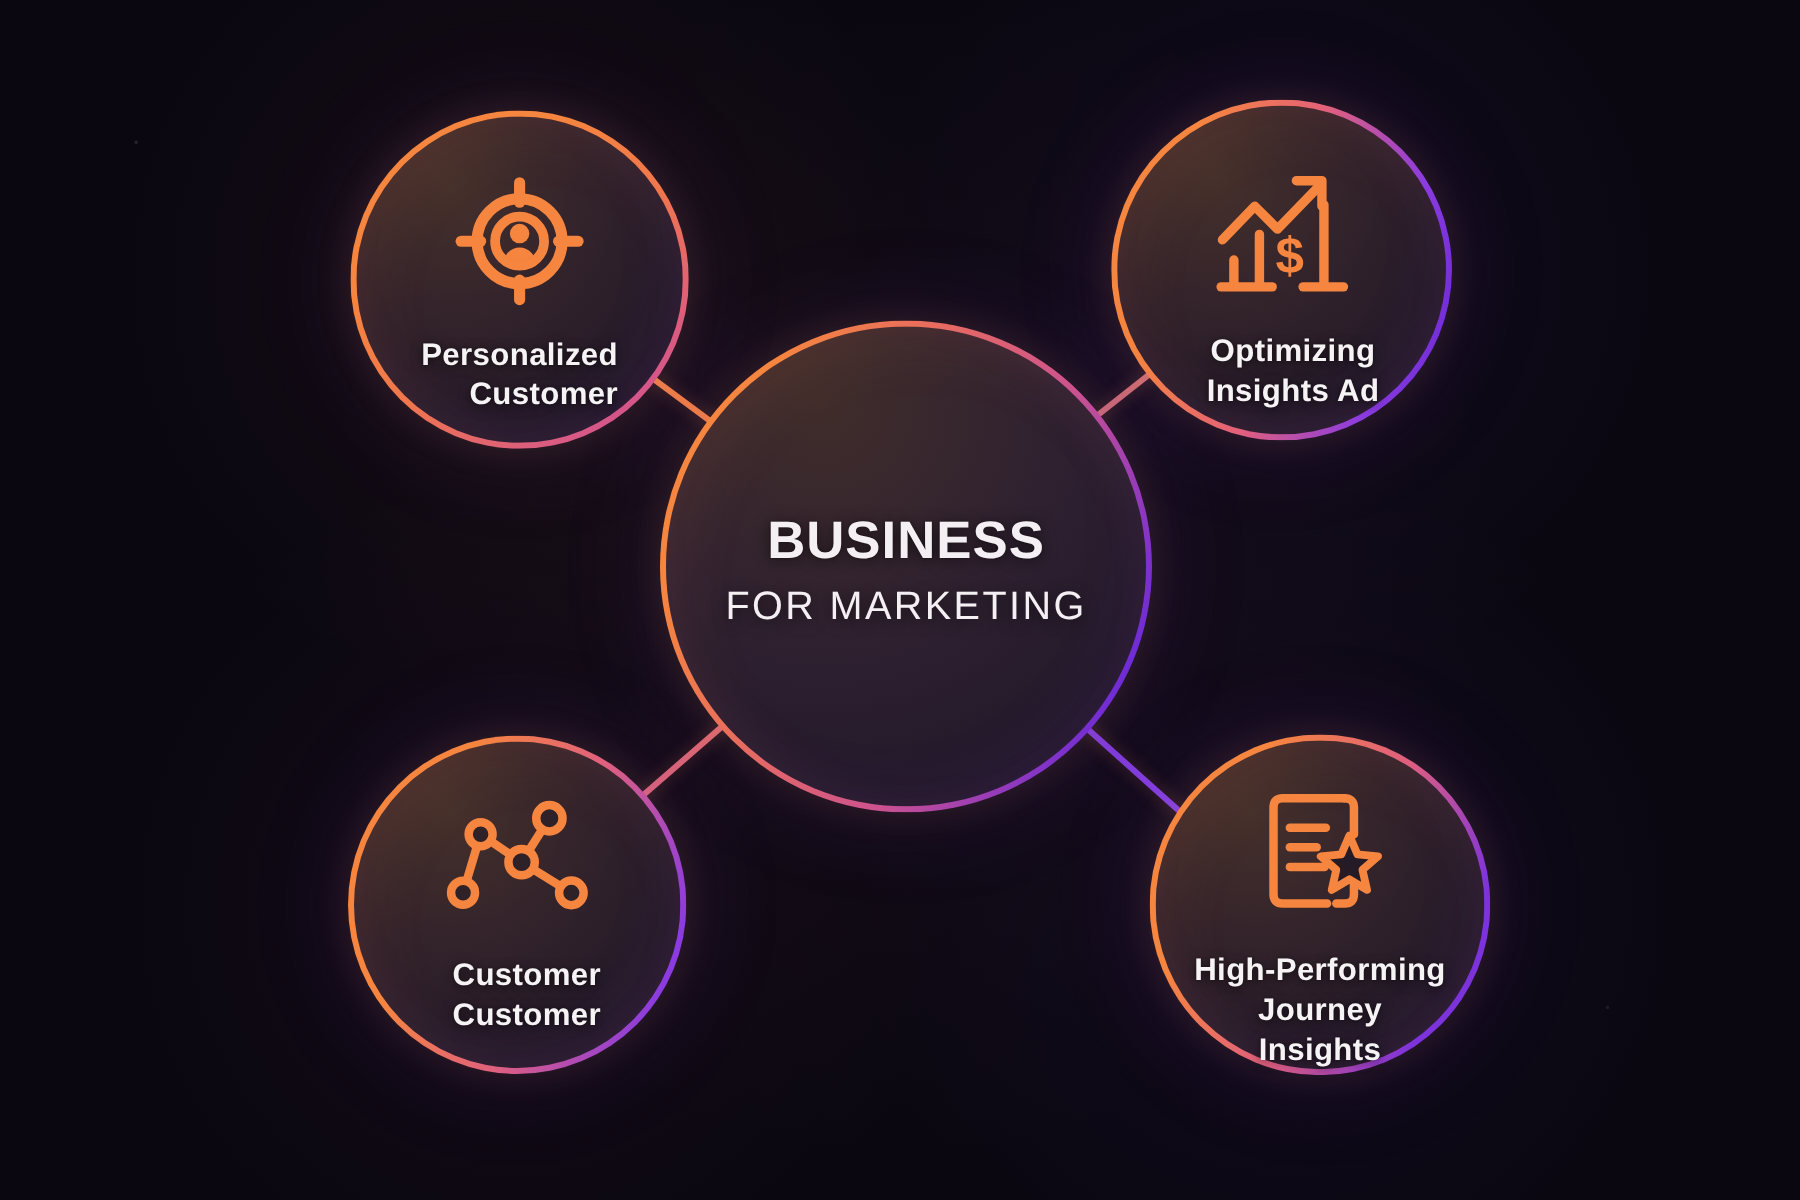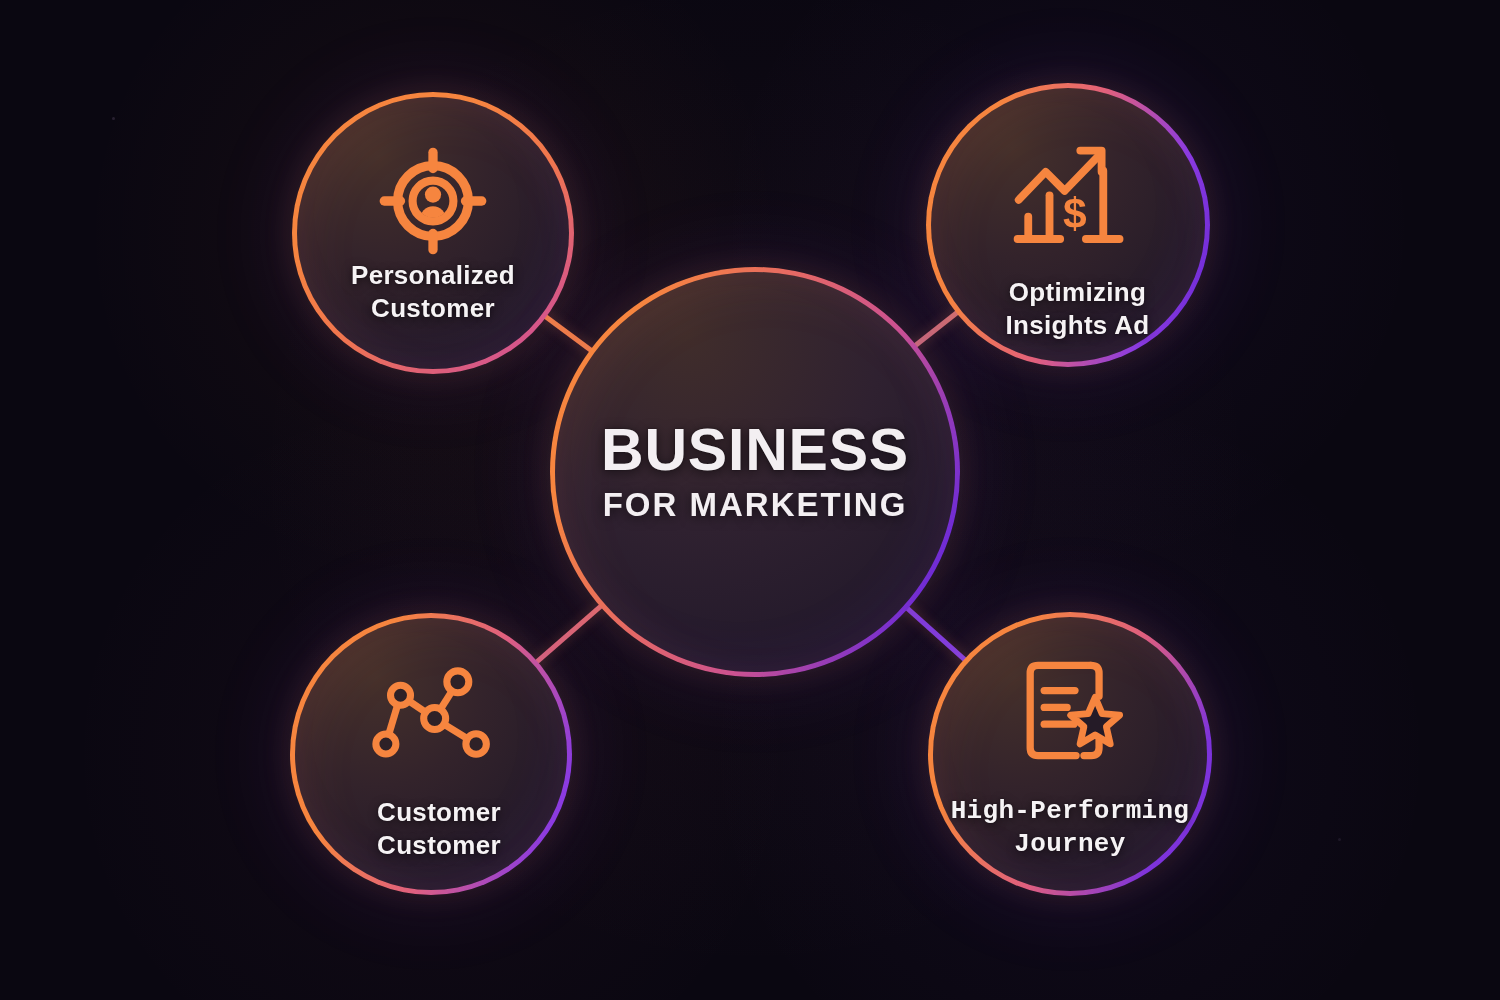--- a/index.html
+++ b/index.html
@@ -28,26 +28,26 @@
       inset -16px -18px 60px -24px rgba(120,58,230,.13);
     display:flex;flex-direction:column;align-items:center;
     box-sizing:border-box;
   }
   .sat-label{
     text-align:center;color:#f6f3f5;font-weight:bold;font-size:26px;line-height:33px;
     letter-spacing:.3px;text-shadow:0 2px 10px rgba(0,0,0,.55),0 0 2px rgba(0,0,0,.35);
   }
   .sat-label span{display:block;}
   .center-title{
-    text-align:center;color:#f3eff2;font-weight:bold;font-size:59px;line-height:53px;
+    text-align:center;color:#f3eff2;font-weight:bold;font-size:44px;line-height:53px;
     letter-spacing:.8px;text-shadow:0 2px 12px rgba(0,0,0,.6),0 0 2px rgba(0,0,0,.4);
   }
   .center-title span{display:block;}
   .center-subtitle{
-    margin-top:9px;text-align:left;color:#f3eff2;font-weight:bold;font-size:33px;
+    margin-top:9px;text-align:left;color:#f3eff2;font-weight:normal;font-size:33px;
     letter-spacing:2px;text-shadow:0 2px 12px rgba(0,0,0,.6);
   }
   .icon{display:block;}
 </style>
 </head>
 <body>
 
 <div class="canvas">
 
   <div class="speck" style="left:112px;top:117px;"></div>
@@ -89,21 +89,21 @@
         </defs>
       <circle cx="50" cy="50" r="30.5" stroke="#f6853f" stroke-width="8"></circle>
       <line x1="50" y1="8" x2="50" y2="22" stroke="#f6853f" stroke-width="8" stroke-linecap="round"></line>
       <line x1="50" y1="78" x2="50" y2="92" stroke="#f6853f" stroke-width="8" stroke-linecap="round"></line>
       <line x1="8" y1="50" x2="22" y2="50" stroke="#f6853f" stroke-width="8" stroke-linecap="round"></line>
       <line x1="78" y1="50" x2="92" y2="50" stroke="#f6853f" stroke-width="8" stroke-linecap="round"></line>
       <circle cx="50" cy="50" r="17.6" stroke="#f6853f" stroke-width="7"></circle>
       <circle cx="50" cy="44.5" r="7" fill="#f6853f"></circle>
       <circle cx="50" cy="66" r="11.5" fill="#f6853f" clip-path="url(#headclip)"></circle>
     </svg>
-    <div class="sat-label" style="">
+    <div class="sat-label" style="margin-top:20px;text-align:right;">
       <span>Personalized</span>
       <span>Customer</span>
     </div>
   </div>
 
   <div class="node" style="left:926px;top:83px;width:284px;height:284px;padding-top:48px;
               --fill:radial-gradient(circle at 30% 22%, #45302b 0%, #33232b 38%, #271c29 66%, #211825 100%);
               --ring:linear-gradient(105deg,#f6853f 22%,#e3617a 50%,#8b3be0 78%,#6e2bd6 95%);">
     <svg class="icon" width="118" height="112" viewBox="0 0 100 100" fill="none">
       <path d="M6 57 L30 32 L47 49 L78 17" stroke="#f6853f" stroke-width="7" stroke-linecap="round" stroke-linejoin="round"></path>
@@ -143,31 +143,32 @@
       <circle cx="53" cy="43" r="9" fill="#2e2127" stroke="#f6853f" stroke-width="5.8"></circle>
       <circle cx="72" cy="13" r="9" fill="#2e2127" stroke="#f6853f" stroke-width="5.8"></circle>
       <circle cx="87" cy="64" r="8.4" fill="#2e2127" stroke="#f6853f" stroke-width="5.8"></circle>
     </svg>
     <div class="sat-label" style="margin-top:30px;margin-left:16px;">
       <span>Customer</span>
       <span>Customer</span>
     </div>
   </div>
 
-  <div class="node" style="left:928px;top:612px;width:284px;height:284px;padding-top:40px;font-family:Liberation Mono, monospace;
+  <div class="node" style="left:958px;top:612px;width:284px;height:284px;padding-top:40px;
               --fill:radial-gradient(circle at 30% 22%, #45302b 0%, #33232b 38%, #271c29 66%, #211825 100%);
               --ring:linear-gradient(115deg,#f6853f 25%,#de5e80 55%,#7d33db 82%);">
     <svg class="icon" width="115" height="112" viewBox="0 0 100 100" fill="none">
       <path d="M68 7.5 H21 Q14 7.5 14 14.5 V81 Q14 88 21 88 H55" stroke="#f6853f" stroke-width="6.5" stroke-linecap="round"></path>
       <path d="M68 7.5 Q75.5 7.5 75.5 14.5 V35" stroke="#f6853f" stroke-width="6.5" stroke-linecap="round"></path>
       <path d="M75.5 73 V81 Q75.5 88 68.5 88 H62" stroke="#f6853f" stroke-width="6.5" stroke-linecap="round"></path>
       <path d="M26.5 30 H54" stroke="#f6853f" stroke-width="6.5" stroke-linecap="round"></path>
       <path d="M26.5 45 H47" stroke="#f6853f" stroke-width="6.5" stroke-linecap="round"></path>
       <path d="M26.5 60 H53" stroke="#f6853f" stroke-width="6.5" stroke-linecap="round"></path>
       <path d="M72 36 L78.2 50.5 L93.9 51.9 L82 62.2 L85.5 77.6 L72 69.5 L58.5 77.6 L62 62.2 L50.1 51.9 L65.8 50.5 Z" fill="#251b27" stroke="#f6853f" stroke-width="6" stroke-linejoin="round"></path>
     </svg>
     <div class="sat-label" style="margin-top:26px;">
       <span>High-Performing</span>
       <span>Journey</span>
+      <span>Insights</span>
     </div>
   </div>
 
 </div>
 
 </body></html>

